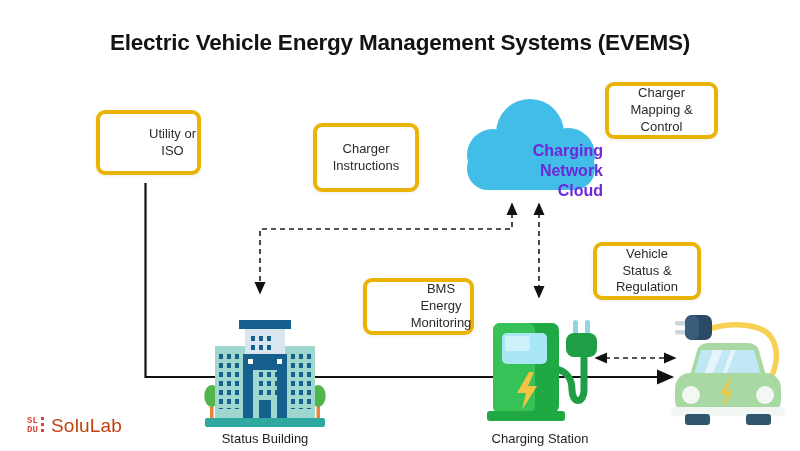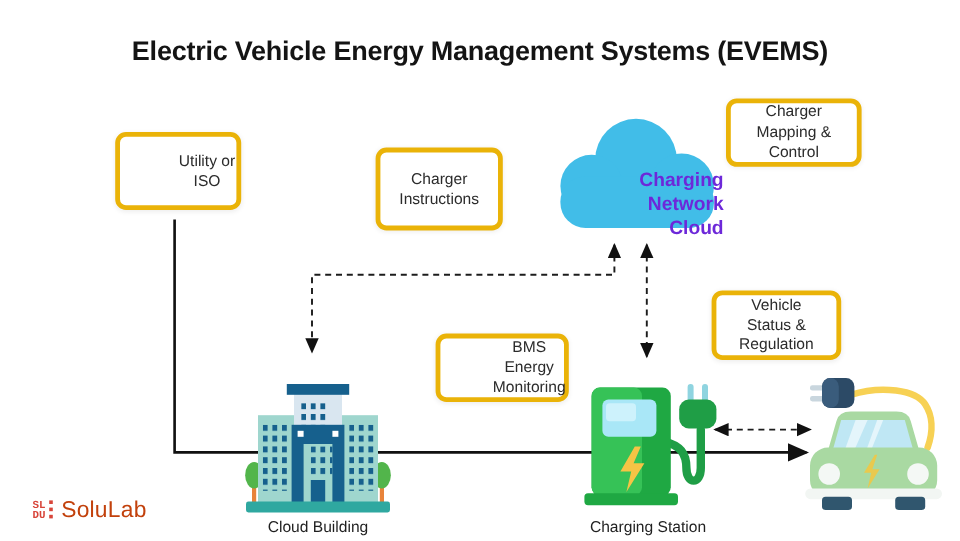--- a/index.html
+++ b/index.html
@@ -200,21 +200,21 @@
 
       <path d="M66,76 L57,91 L63,91 L60,104 L70,88 L64,88 L68,76 Z" fill="#E9C94E"></path>
 
       <rect x="8" y="104" width="114" height="9" rx="4.5" fill="#F2F6F3"></rect>
 
       <rect x="22" y="111" width="25" height="11" rx="3" fill="#30566E"></rect>
       <rect x="83" y="111" width="25" height="11" rx="3" fill="#30566E"></rect>
     </svg>
   </div>
 
-  <div class="node-label" id="label-building">Cloud Building</div>
+  <div class="node-label" id="label-building">Status Building</div>
   <div class="node-label" id="label-station">Charging Station</div>
 
   <div class="logo">
     <svg class="logo-mark" viewBox="0 0 19 19">
       <text x="0" y="8" font-size="9" font-weight="bold" fill="#D8453A" font-family="Liberation Mono, monospace">SL</text>
       <text x="0" y="17" font-size="9" font-weight="bold" fill="#D8453A" font-family="Liberation Mono, monospace">DU</text>
       <rect x="14" y="2" width="3" height="3" fill="#D8453A"></rect>
       <rect x="14" y="8" width="3" height="3" fill="#D8453A"></rect>
       <rect x="14" y="14" width="3" height="3" fill="#D8453A"></rect>
     </svg>

